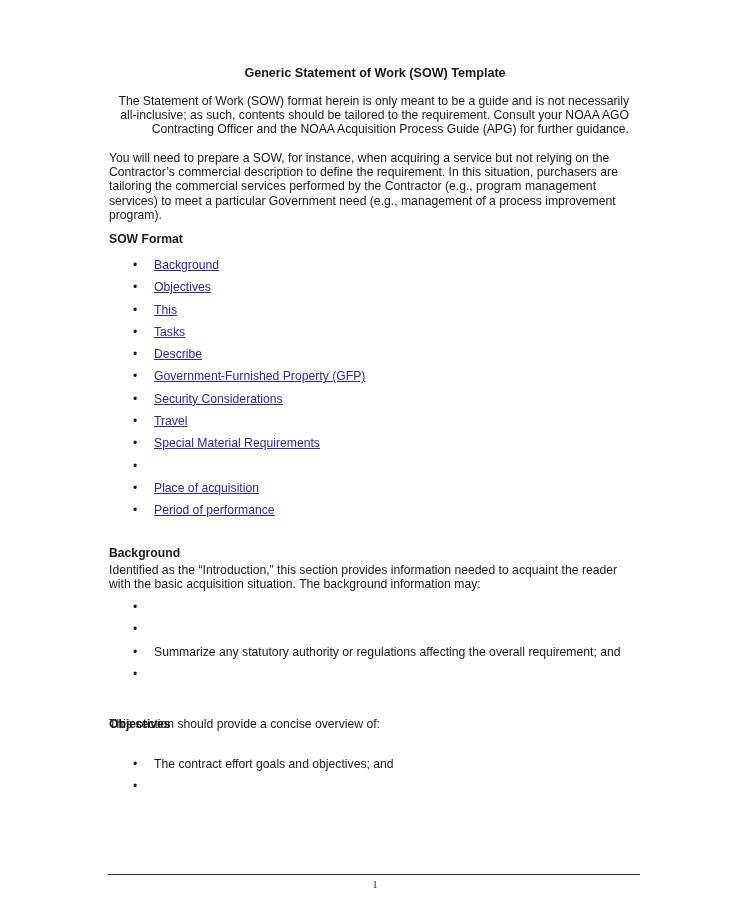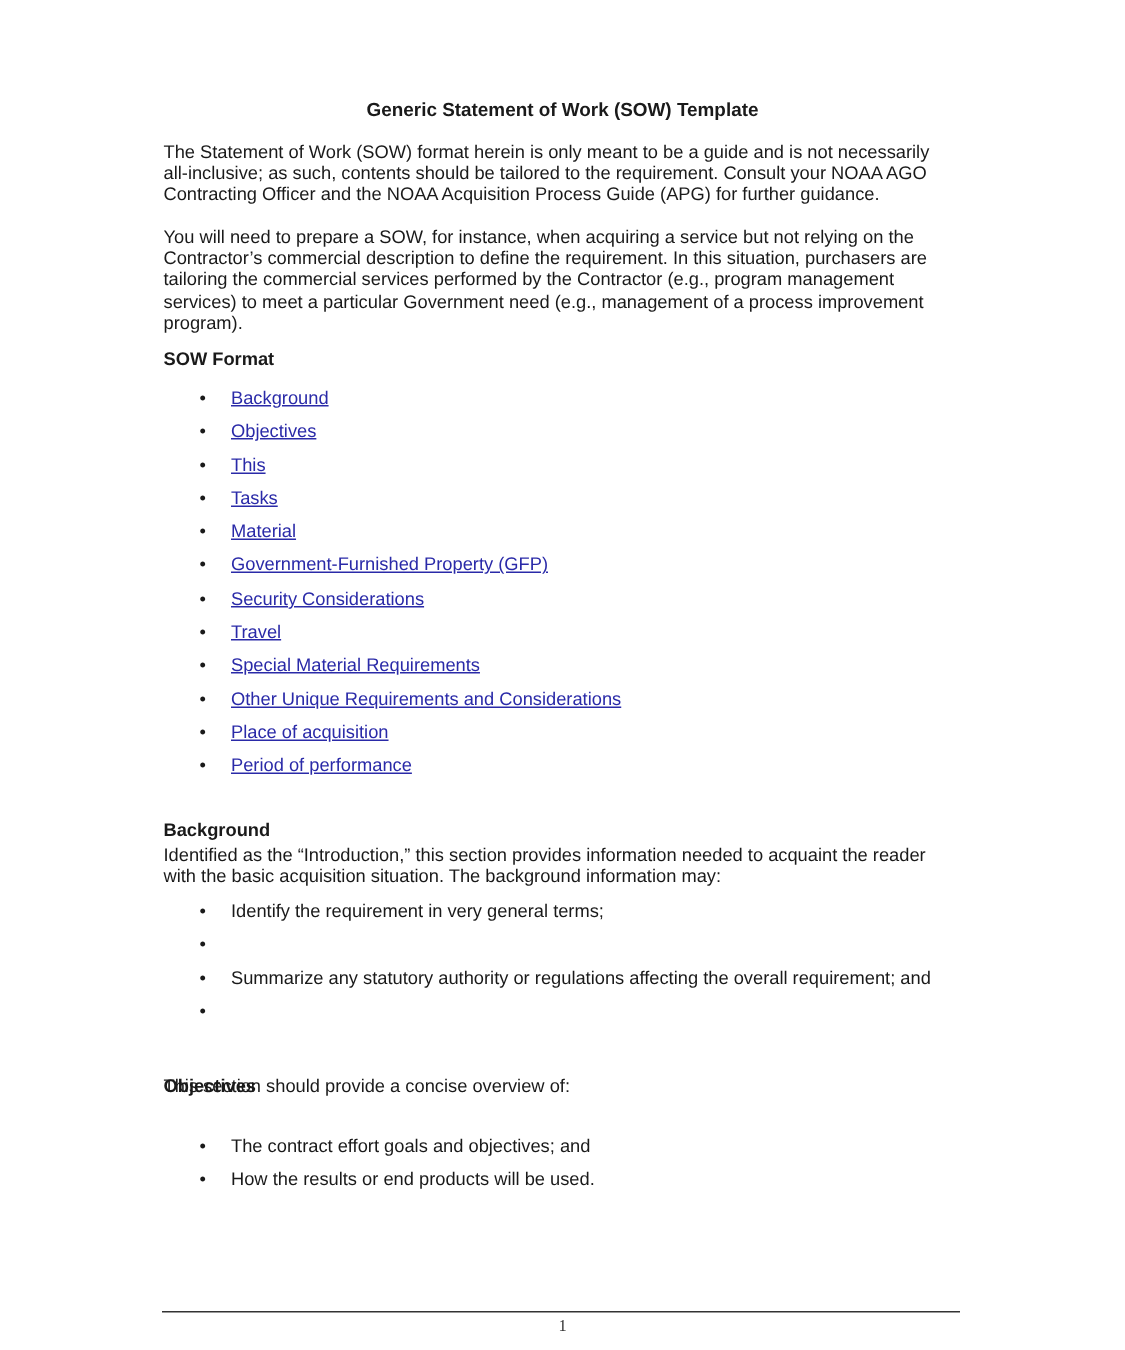--- a/index.html
+++ b/index.html
@@ -19,51 +19,51 @@
   .page-num { position: absolute; top: 878px; left: 0; width: 750px; text-align: center;
               font-family: "Liberation Serif", serif; font-size: 11px; color: #333; }
 </style>
 </head>
 <body>
 
 <div class="page">
 
   <div class="title">Generic Statement of Work (SOW) Template</div>
 
-  <div class="para" style="top:94px;">The Statement of Work (SOW) format herein is only meant to be a guide and is not necessarily all-inclusive; as such, contents should be tailored to the requirement. Consult your NOAA AGO Contracting Officer and the NOAA Acquisition Process Guide (APG) for further guidance.</div>
+  <div class="para" style="top:94px;text-align:right;">The Statement of Work (SOW) format herein is only meant to be a guide and is not necessarily all-inclusive; as such, contents should be tailored to the requirement. Consult your NOAA AGO Contracting Officer and the NOAA Acquisition Process Guide (APG) for further guidance.</div>
   <div class="para" style="top:151px;">You will need to prepare a SOW, for instance, when acquiring a service but not relying on the Contractor’s commercial description to define the requirement. In this situation, purchasers are tailoring the commercial services performed by the Contractor (e.g., program management services) to meet a particular Government need (e.g., management of a process improvement program).</div>
 
   <div class="heading" style="top:232px;">SOW Format</div>
 
   <ul class="list" style="top:258px;">
     <li><span class="bullet">•</span><span class="link">Background</span></li>
     <li><span class="bullet">•</span><span class="link">Objectives</span></li>
     <li><span class="bullet">•</span><span class="link">This</span></li>
     <li><span class="bullet">•</span><span class="link">Tasks</span></li>
-    <li><span class="bullet">•</span><span class="link">Material</span></li>
+    <li><span class="bullet">•</span><span class="link">Describe</span></li>
     <li><span class="bullet">•</span><span class="link">Government-Furnished Property (GFP)</span></li>
     <li><span class="bullet">•</span><span class="link">Security Considerations</span></li>
     <li><span class="bullet">•</span><span class="link">Travel</span></li>
     <li><span class="bullet">•</span><span class="link">Special Material Requirements</span></li>
-    <li><span class="bullet">•</span><span class="link">Other Unique Requirements and Considerations</span></li>
+    <li><span class="bullet">•</span></li>
     <li><span class="bullet">•</span><span class="link">Place of acquisition</span></li>
     <li><span class="bullet">•</span><span class="link">Period of performance</span></li>
   </ul>
 
   <div class="heading" style="top:546px;">Background</div>
   <div class="para" style="top:563px;">Identified as the “Introduction,” this section provides information needed to acquaint the reader with the basic acquisition situation. The background information may:</div>
   <ul class="list" style="top:600px;">
-    <li><span class="bullet">•</span><span>Identify the requirement in very general terms;</span></li>
+    <li><span class="bullet">•</span></li>
     <li><span class="bullet">•</span></li>
     <li><span class="bullet">•</span><span>Summarize any statutory authority or regulations affecting the overall requirement; and</span></li>
     <li><span class="bullet">•</span></li>
   </ul>
 
   <div class="heading" style="top:717px;">Objectives</div>
   <div class="para" style="top:717px;">This section should provide a concise overview of:</div>
   <ul class="list" style="top:757px;">
     <li><span class="bullet">•</span><span>The contract effort goals and objectives; and</span></li>
-    <li><span class="bullet">•</span><span>How the results or end products will be used.</span></li>
+    <li><span class="bullet">•</span></li>
   </ul>
 
   <div class="footer-rule"></div>
   <div class="page-num">1</div>
 </div>
 
 </body></html>

